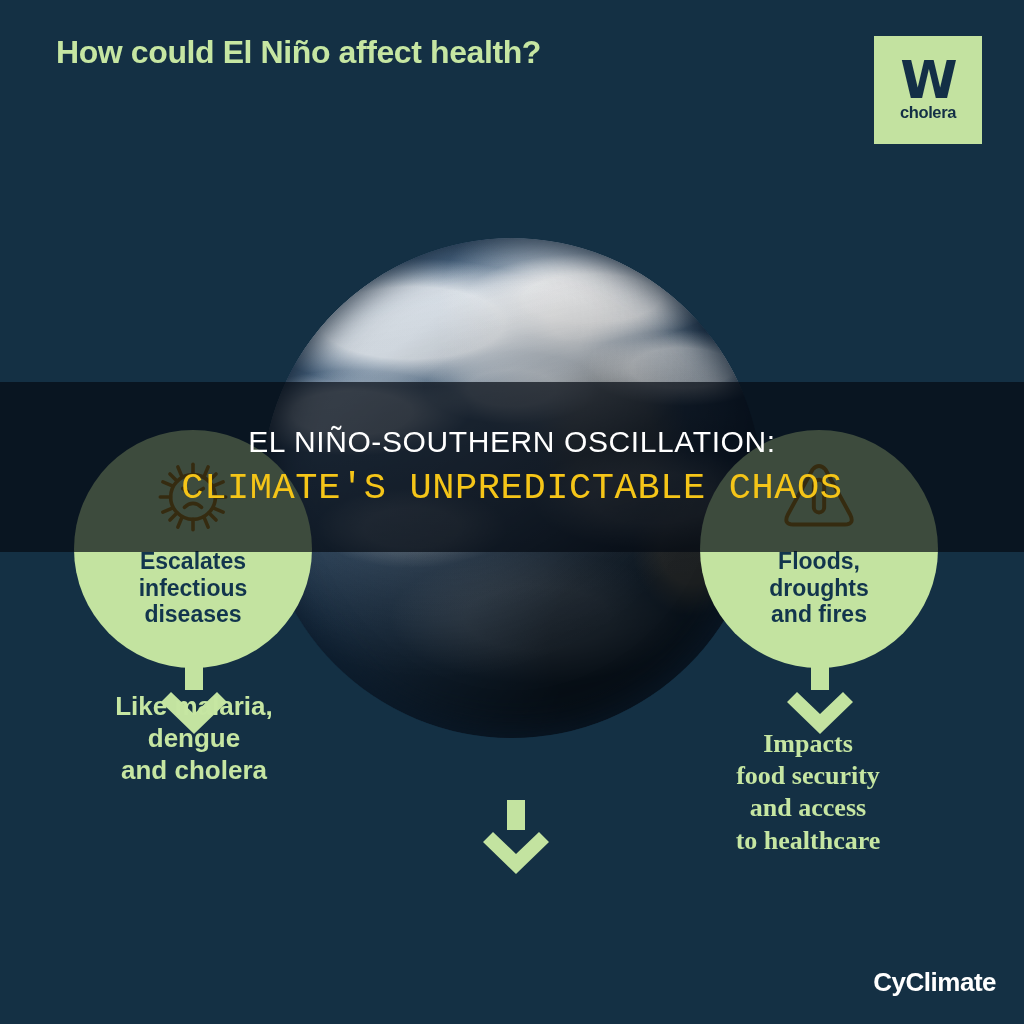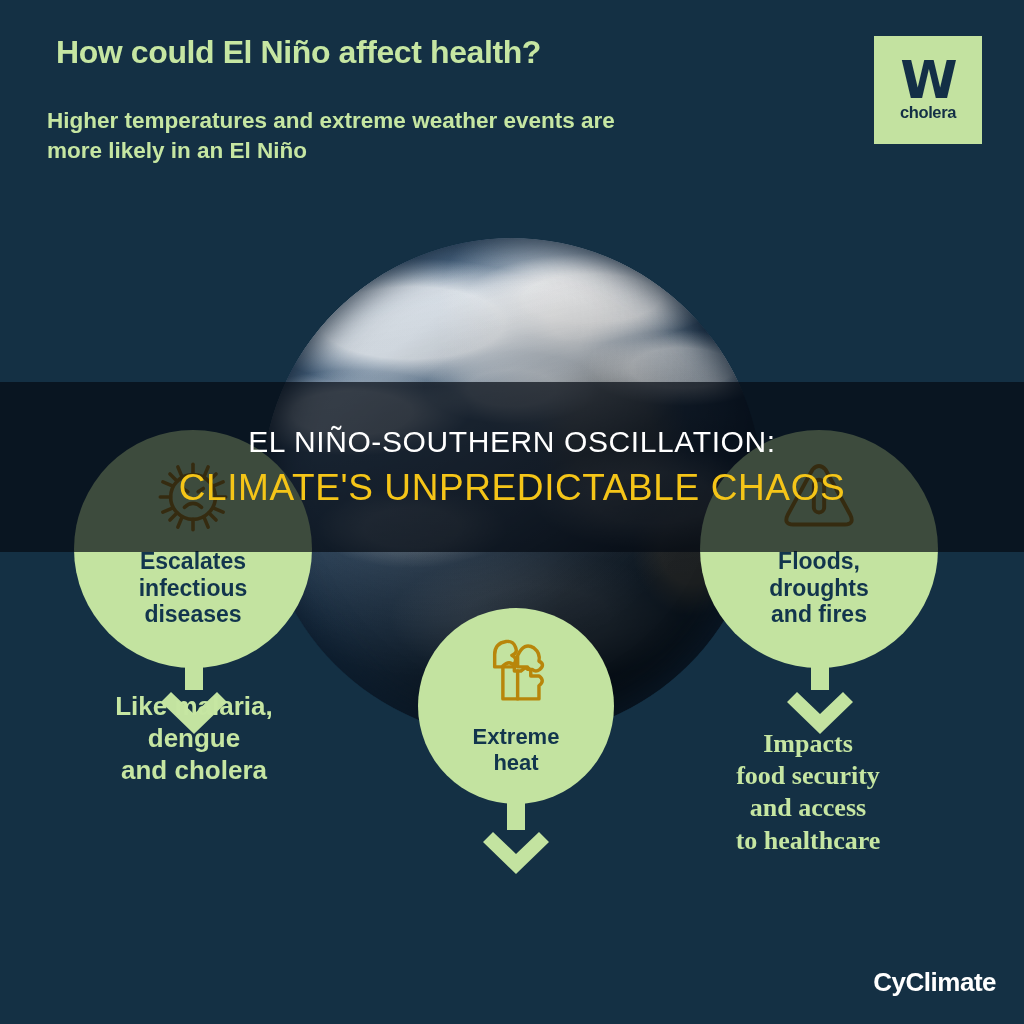--- a/index.html
+++ b/index.html
@@ -156,21 +156,21 @@
     font-size:30px; font-weight:400;
     letter-spacing:0.6px;
     text-align:center;
     font-family:"Liberation Sans", sans-serif;
   }
   .overlay-line2{
     color:#f5c518;
     font-size:37px; font-weight:400;
     letter-spacing:0.6px;
     text-align:center;
-    font-family:Liberation Sans, sans-serif;
+    font-family:Liberation Mono, monospace;
   }
 
   
   .watermark{
     position:absolute; right:28px; bottom:26px;
     color:#ffffff;
     font-size:26px; font-weight:800;
     letter-spacing:-0.5px;
   }
 </style>
@@ -179,21 +179,20 @@
 
 <div id="stage">
 
   <div class="earth-wrap">
     <div class="earth-core"></div>
     <div class="earth-shade"></div>
     <div class="earth-limb"></div>
   </div>
 
   <div class="headline">How could El Niño affect health?</div>
-  <div class="subhead">Higher temperatures and extreme weather events are more likely in an El Niño</div>
 
   <div class="wellcome">
     <div class="w-mark">W</div>
     <div class="w-word">cholera</div>
   </div>
 
   <div class="bubble" id="bubble-left">
     <div class="b-icon">
       <svg width="86" height="86" viewBox="0 0 100 100" aria-hidden="true">
         <g fill="none" stroke="#a8790c" stroke-width="4.2" stroke-linecap="round" stroke-linejoin="round">
@@ -228,33 +227,20 @@
       <svg width="86" height="86" viewBox="0 0 100 100" aria-hidden="true">
         <g fill="none" stroke="#a8790c" stroke-width="4.6" stroke-linecap="round" stroke-linejoin="round">
           <path d="M42.5 18 Q50 10 57.5 18 L86 70 Q92 82 80 82 L20 82 Q8 82 14 70 Z"></path>
           <rect x="44" y="30" width="12" height="38" rx="6"></rect>
         </g>
       </svg>
     </div>
     <div class="b-label">Floods,<br>droughts<br>and fires</div>
   </div>
 
-  <div class="bubble" id="bubble-center">
-    <div class="b-icon">
-      <svg width="82" height="82" viewBox="0 0 100 100" aria-hidden="true">
-        <g fill="none" stroke="#b8860b" stroke-width="4.2" stroke-linecap="round" stroke-linejoin="round">
-          <path d="M24 45 L24 30 Q24 16 38 14 Q46 13 49 20 Q53 28 45 31 Q52 34 48 41 L48 45 Z"></path>
-          <path d="M52 45 L52 31 Q60 14 72 22 Q80 28 78 38 Q86 42 79 48 Q74 52 70 48 L64 48 L64 45 Z"></path>
-          <path d="M34 50 L34 44 Q42 36 48 44 L48 50 L56 50 Q64 42 68 50 L68 56 L78 56 Q86 62 78 68 L78 84 L34 84 Z"></path>
-          <path d="M52 50 L52 84"></path>
-        </g>
-      </svg>
-    </div>
-    <div class="b-label">Extreme<br>heat</div>
-  </div>
 
   <div class="arrow" id="arrow-left">
     <div class="stem"></div>
     <div class="head">
       <svg width="74" height="54" viewBox="0 0 74 54">
         <path d="M37 54 L4 22 L14 12 L37 34 L60 12 L70 22 Z" fill="#c3e3a0"></path>
       </svg>
     </div>
   </div>
 

